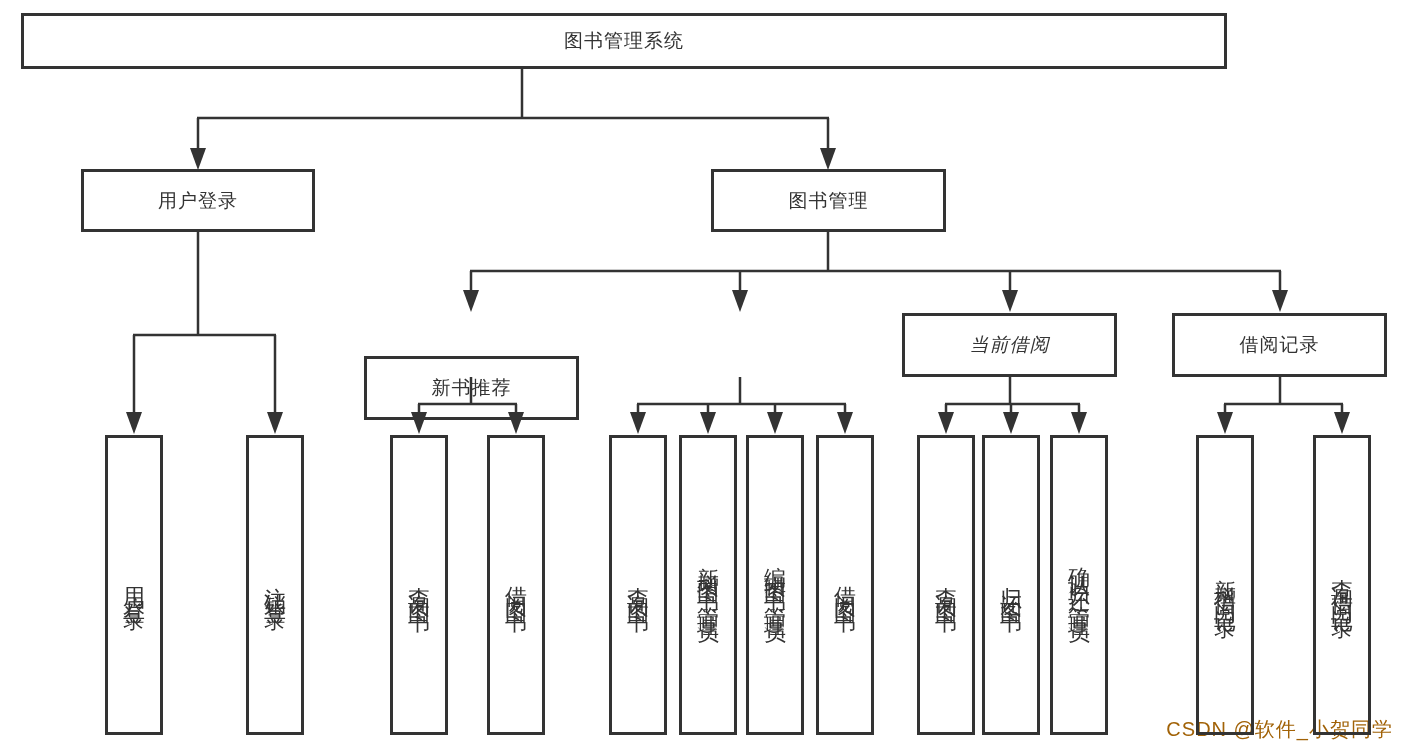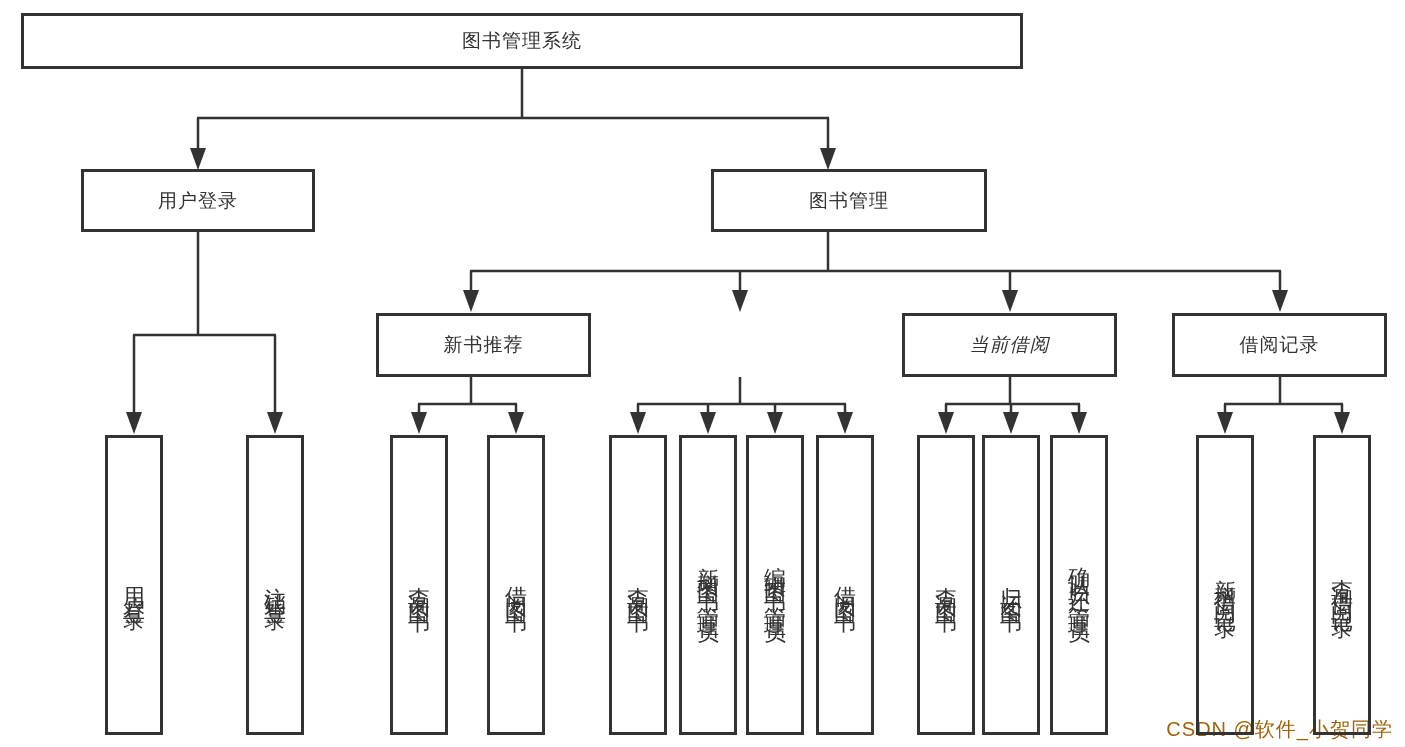--- a/index.html
+++ b/index.html
@@ -11,21 +11,21 @@
   .watermark{
     position:absolute;top:716px;right:12px;z-index:1;
     font-size:20px;color:#a16207;letter-spacing:1px;white-space:nowrap;
   }
   .node{
     position:absolute;z-index:2;box-sizing:border-box;border:3px solid #333333;
     background:transparent;display:flex;align-items:center;justify-content:center;
   }
   .node .lbl{color:#333333;}
   .root .lbl,.branch .lbl{font-size:19px;letter-spacing:1px;white-space:nowrap;}
-  .root{left:21px;top:13px;width:1002px;height:56px;}
+  .root{left:21px;top:13px;width:1206px;height:56px;}
   .lv2{top:169px;height:63px;}
   .lv3{top:313px;height:64px;width:215px;}
   .leaf{top:435px;height:300px;width:58px;}
   .leaf .lbl{
     writing-mode:vertical-rl;font-size:22px;letter-spacing:8px;line-height:1;
     white-space:nowrap;
   }
 </style>
 </head>
 <body>
@@ -100,25 +100,25 @@
 
   <div class="watermark">CSDN @软件_小贺同学</div>
 
   <div class="node root">
     <span class="lbl">图书管理系统</span>
   </div>
 
   <div class="node branch lv2" style="left:81px;width:234px;">
     <span class="lbl">用户登录</span>
   </div>
-  <div class="node branch lv2" style="left:711px;width:276px;">
+  <div class="node branch lv2" style="left:711px;width:235px;">
     <span class="lbl">图书管理</span>
   </div>
 
-  <div class="node branch lv3" style="left:376px;">
+  <div class="node branch lv3" style="left:364px;margin-top:43px;">
     <span class="lbl">新书推荐</span>
   </div>
   <div class="node branch lv3" style="left:902px;font-style:italic;">
     <span class="lbl">当前借阅</span>
   </div>
   <div class="node branch lv3" style="left:1172px;">
     <span class="lbl">借阅记录</span>
   </div>
 
   <div class="node leaf" style="left:105px;">

